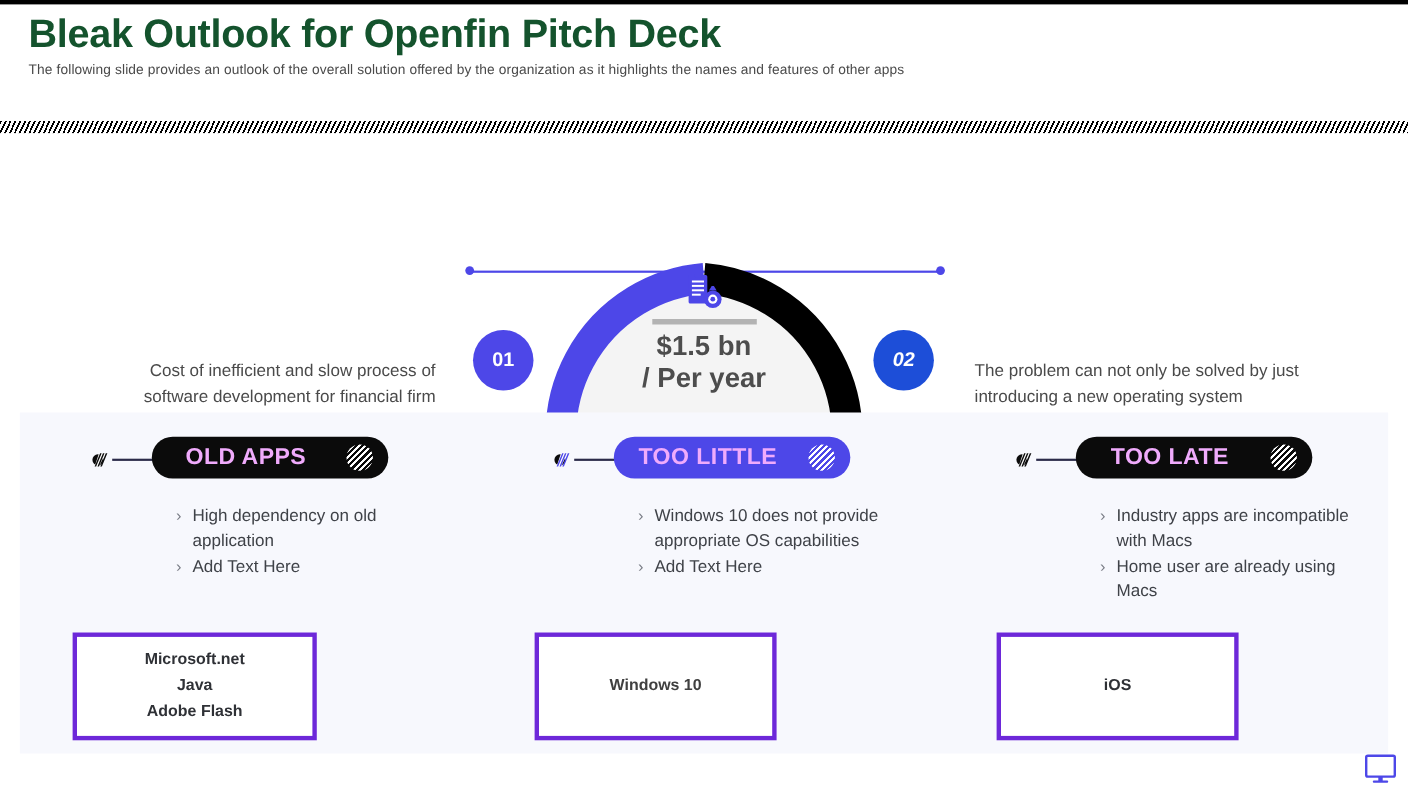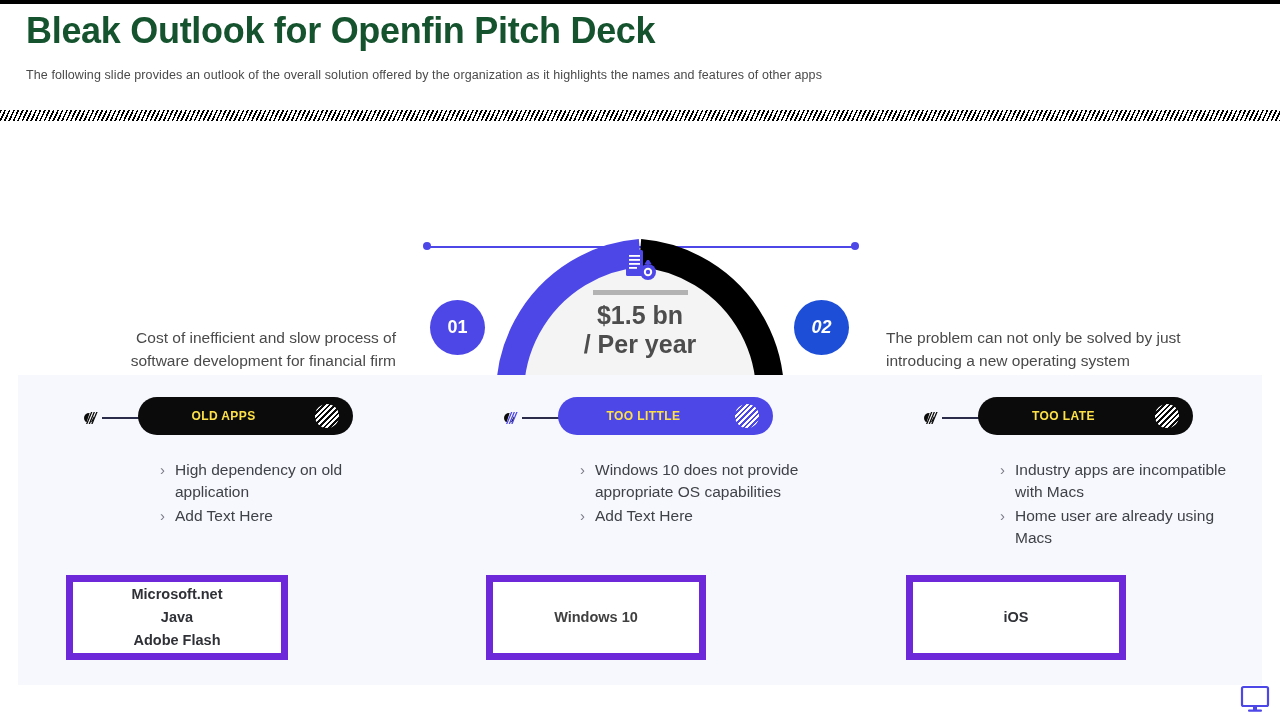--- a/index.html
+++ b/index.html
@@ -29,21 +29,21 @@
     width: 1230px;
   }
   .page-title {
     font-size: 36px;
     font-weight: bold;
     color: #14532d;
     letter-spacing: -0.3px;
     line-height: 1.18;
   }
   .page-subtitle {
-    margin-top: 16px;
+    margin-top: 4px;
     font-size: 12.5px;
     color: #4a4a4a;
     letter-spacing: 0.1px;
   }
 
   
   .hatch-band {
     position: absolute;
     top: 110px; left: 0;
     width: 1280px;
@@ -191,23 +191,23 @@
     border-radius: 19px;
     display: flex;
     align-items: center;
     justify-content: center;
     gap: 20px;
     padding: 0 14px;
   }
   .pill.dark  { background: #0b0b0b; }
   .pill.blue  { background: #4d47e8; }
   .pill-label {
-    font-size: 12px;
+    font-size: 21px;
     font-weight: bold;
-    color: #fde047;
+    color: #f0abfc;
     letter-spacing: 0.4px;
     flex: 1;
     text-align: center;
   }
   .pill-badge {
     width: 24px; height: 24px;
     border-radius: 50%;
     flex: none;
     background-image: repeating-linear-gradient(
       135deg,
@@ -240,23 +240,23 @@
     color: #7a7d86;
     font-size: 15px;
     flex: none;
     line-height: 1.45;
   }
 
   .tag-box {
     position: absolute;
     top: 200px;
     width: 220px;
-    height: 85px;
+    height: 98px;
     background: #ffffff;
-    border: 7px solid #6d28d9;
+    border: 4px solid #6d28d9;
     display: flex;
     flex-direction: column;
     align-items: center;
     justify-content: center;
   }
   .tag-box.t0 { left: 48px;  width: 222px; }
   .tag-box.t1 { left: 468px; width: 220px; }
   .tag-box.t2 { left: 888px; width: 220px; }
   .tag-line {
     font-size: 14.5px;

